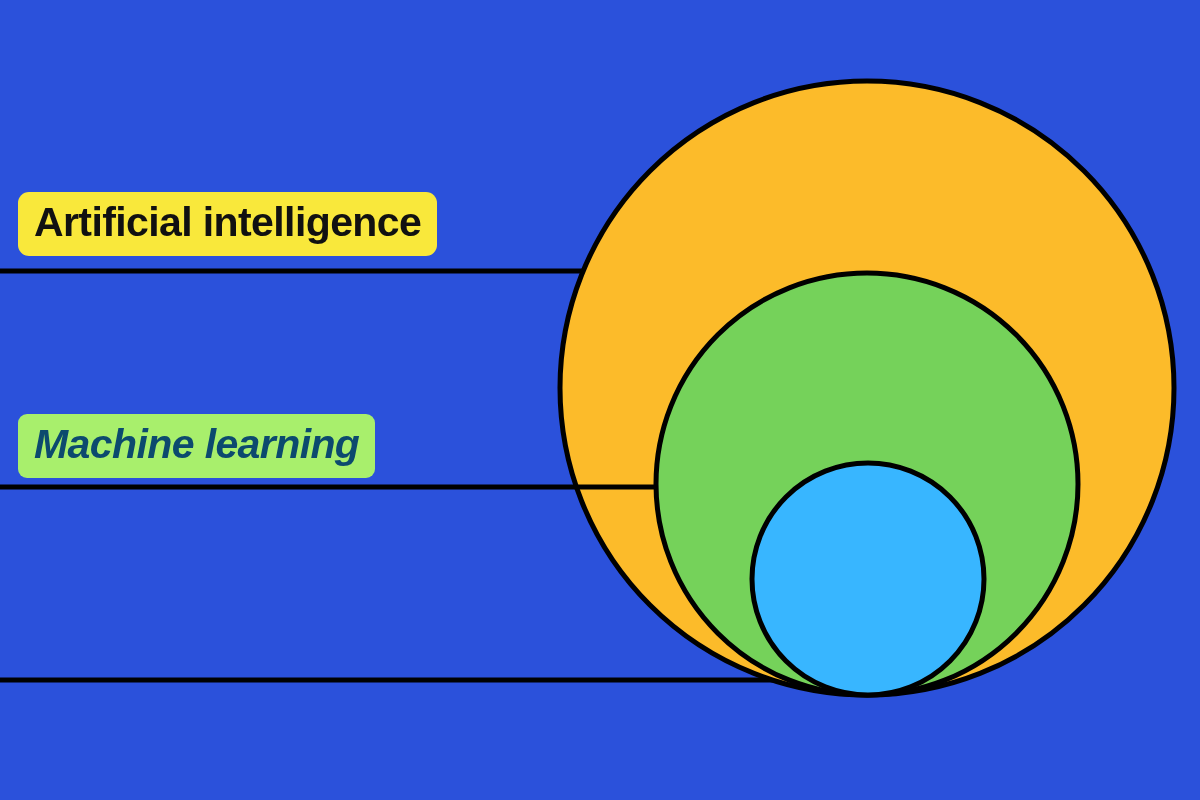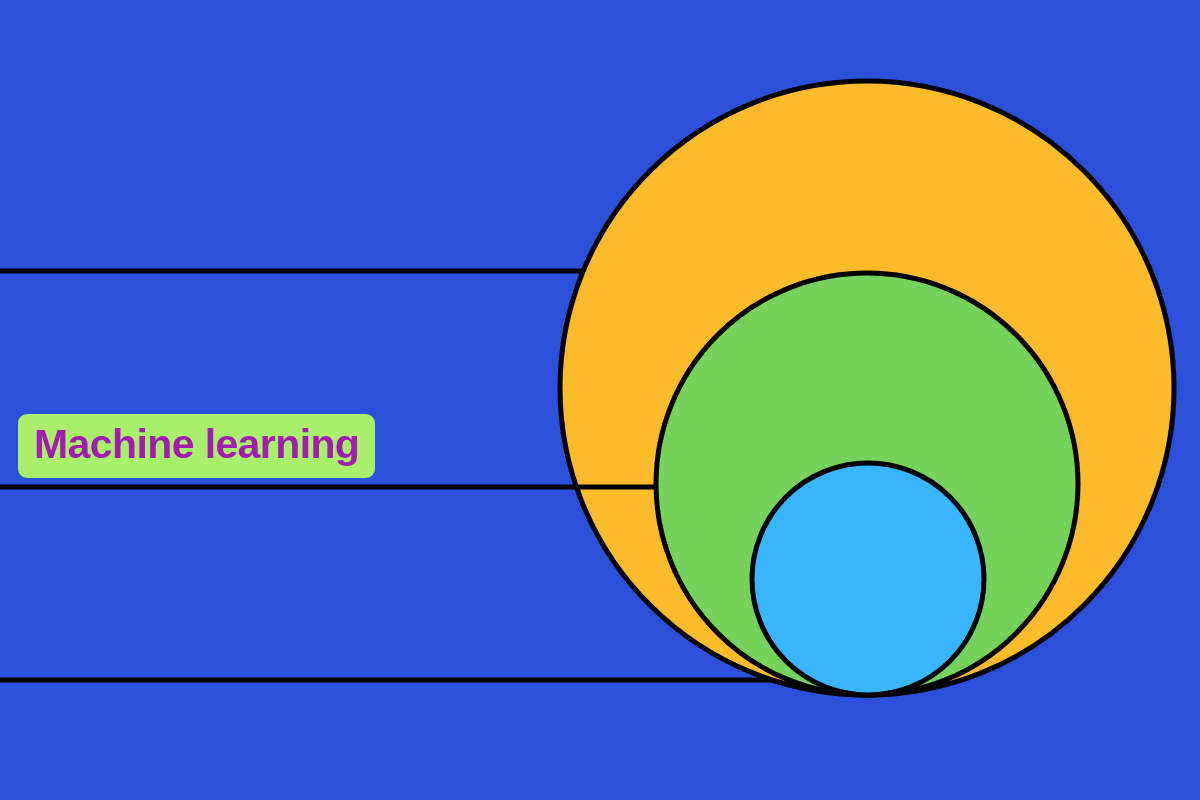--- a/index.html
+++ b/index.html
@@ -45,19 +45,22 @@
 
     <circle class="ring" cx="867" cy="388" r="307" fill="#fcbb2a" stroke="#000000"></circle>
 
     <line class="connector" x1="0" y1="487" y2="487" x2="657" stroke="#000000"></line>
 
     <circle class="ring" cx="867" cy="484" r="211" fill="#75d25a" stroke="#000000"></circle>
 
     <circle class="ring" cx="868" cy="579" r="116" fill="#38b6ff" stroke="#000000"></circle>
   </svg>
 
+  <div class="label label-1" style="background-color: rgb(249, 232, 59); color: rgb(17, 17, 17);">
+    <span>Artificial intelligence</span>
+  </div>
 
-  <div class="label label-2" style="background-color: rgb(168, 239, 108); color: #a21caf;">
+  <div class="label label-2" style="background-color: rgb(168, 239, 108); color: #0c4a6e; font-style: italic;">
     <span>Machine learning</span>
   </div>
 
 
 </div>
 
 </body></html>

